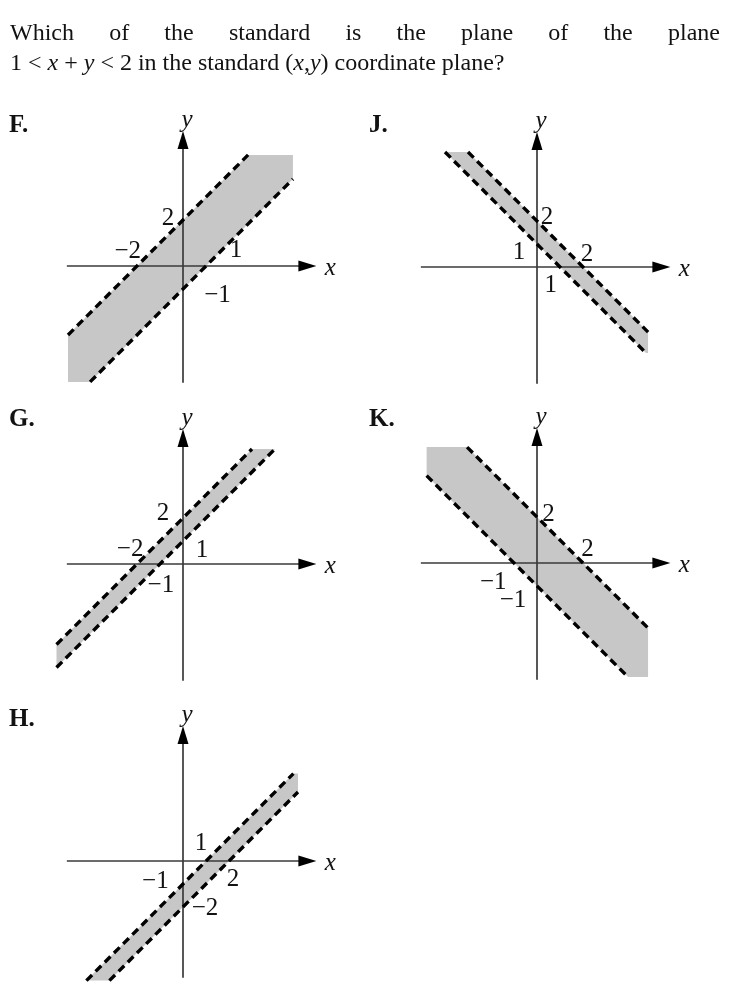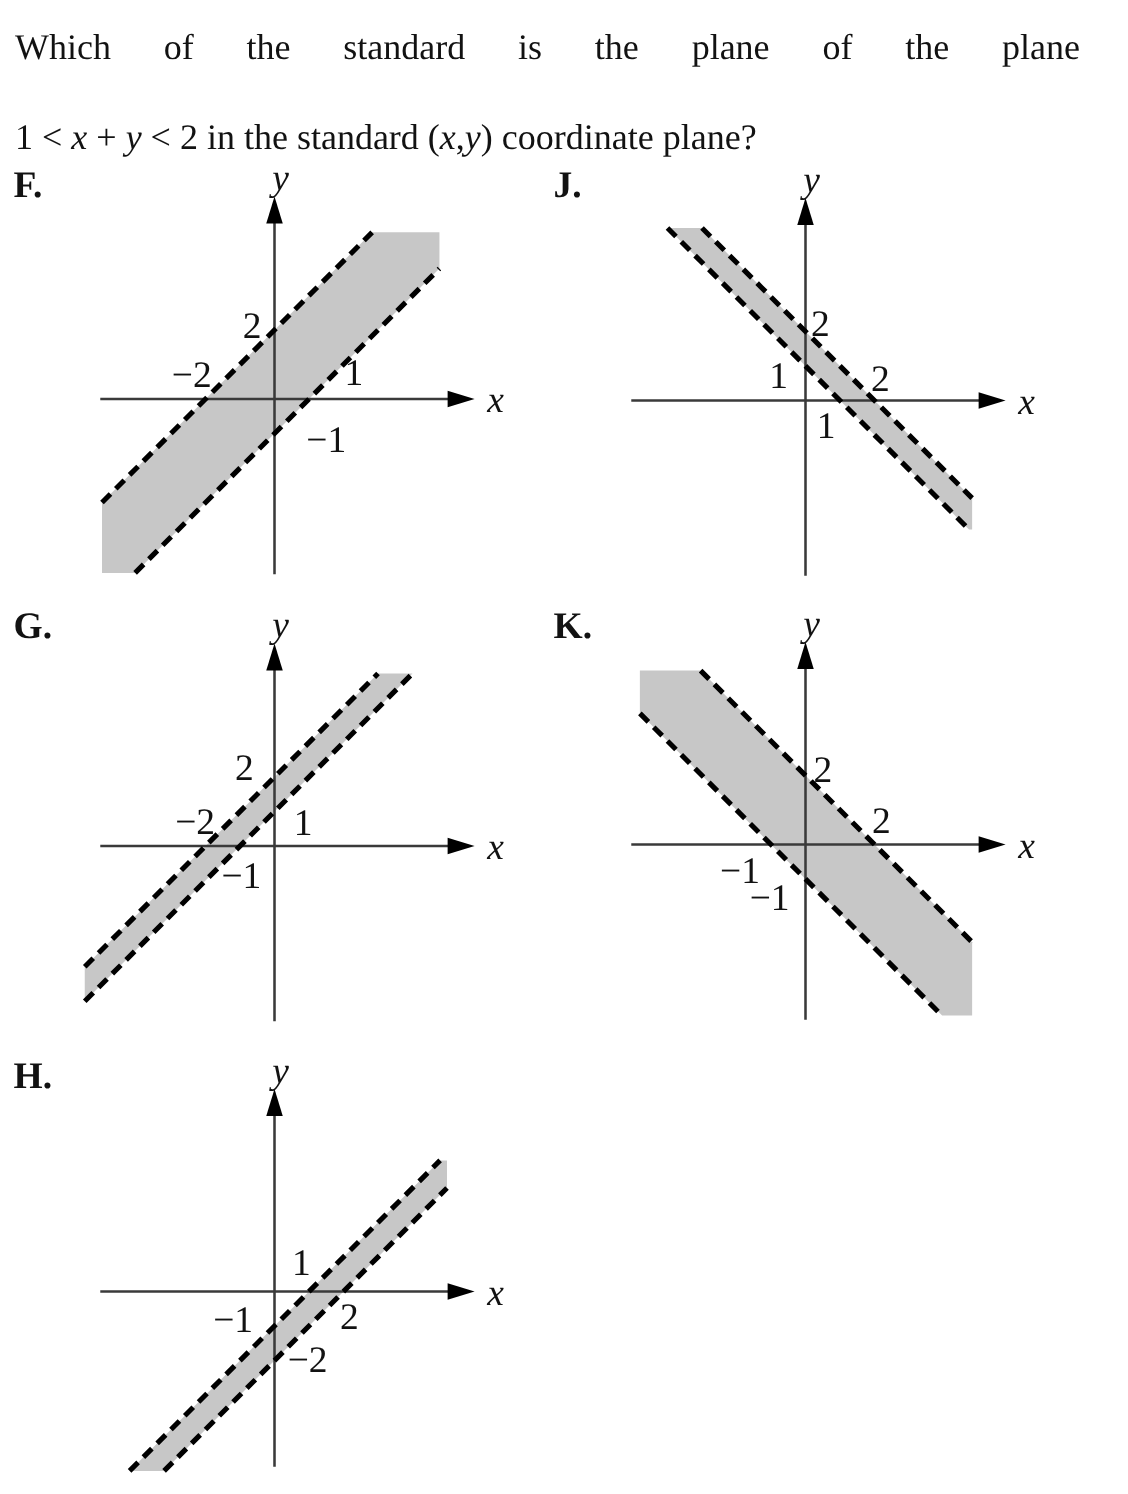--- a/index.html
+++ b/index.html
@@ -1,21 +1,21 @@
 <!DOCTYPE html>
 <html><head>
 <meta charset="utf-8">
 <style>
   html,body{margin:0;padding:0;background:#ffffff;}
   #page{position:relative;width:752px;height:996px;background:#ffffff;overflow:hidden;
         font-family:"Liberation Serif","DejaVu Serif",serif;color:#121212;}
   
   #question{position:absolute;left:10px;top:17px;width:710px;font-size:24px;line-height:30px;}
   #q-line1{display:flex;justify-content:space-between;white-space:nowrap;}
-  #q-line2{white-space:nowrap;margin-top:30px;}
+  #q-line2{white-space:nowrap;}
   .it{font-style:italic;}
   
   .cell{position:absolute;}
   .letter{position:absolute;left:9px;top:5px;font-weight:bold;font-size:25px;}
   .cell.row23 .letter{top:9px;}
   svg.plot{position:absolute;left:0;top:0;}
 </style>
 </head>
 <body>
 

